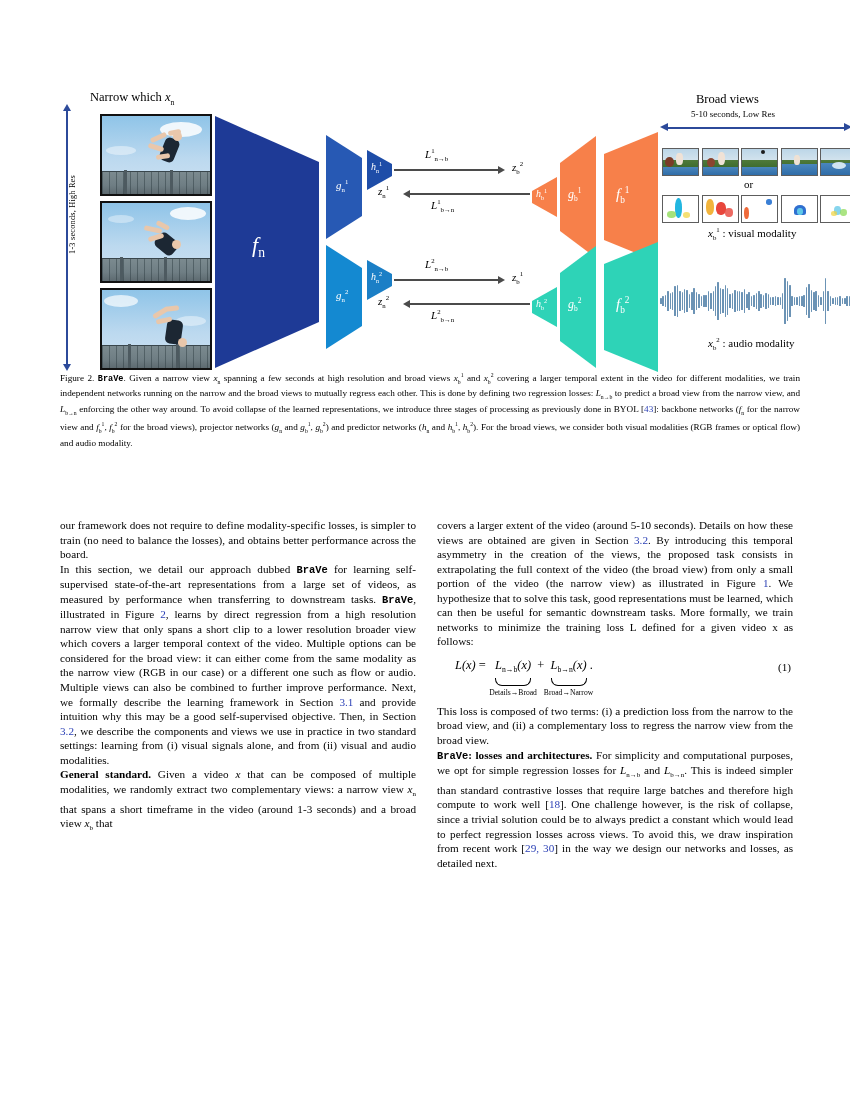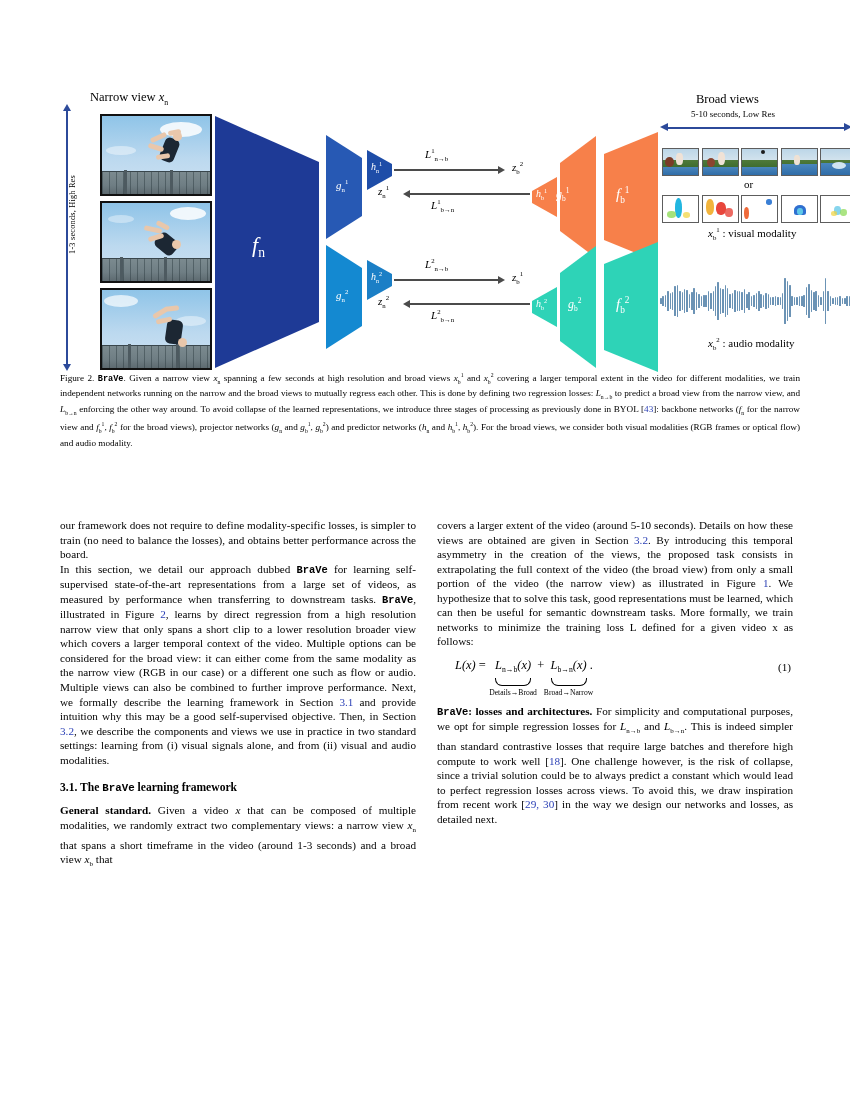--- a/index.html
+++ b/index.html
@@ -305,21 +305,21 @@
 <body>
 
 <div class="page">
 
   <div class="figure-area">
 
     <div class="hires-axis"></div>
     <div class="hires-label">1-3 seconds, High Res</div>
 
     <div class="narrow-title">
-      <span>Narrow view</span>
+      <span>Narrow which</span>
       <span class="it" style="font-style:italic"><span>x</span><span class="sub">n</span></span>
     </div>
 
     <div class="nv-frames">
       <div class="nv-frame">
         <div class="cloud" style="left:58px;top:6px;width:42px;height:15px;"></div>
         <div class="cloud" style="left:4px;top:30px;width:30px;height:9px;opacity:.5"></div>
         <div class="fence"></div>
         <div class="post" style="left:22px;"></div>
         <div class="post" style="left:68px;"></div>
@@ -436,21 +436,21 @@
     <svg class="trap" style="left:470px;top:85px;" width="27" height="40" viewBox="0 0 27 40">
       <polygon points="27,0 2,14 2,26 27,40" fill="#f7804a"></polygon>
     </svg>
     <div class="trap-label" style="left:476px;top:95px;font-size:10px;">
       <span>h</span><span class="sub">b</span><span class="sup">1</span>
     </div>
 
     <svg class="trap" style="left:498px;top:44px;" width="40" height="122" viewBox="0 0 40 122">
       <polygon points="38,0 2,27 2,95 38,122" fill="#f7804a"></polygon>
     </svg>
-    <div class="trap-label" style="left:496px;top:94px;font-size:12px;">
+    <div class="trap-label" style="left:508px;top:94px;font-size:12px;">
       <span>g</span><span class="sub">b</span><span class="sup">1</span>
     </div>
 
     <svg class="trap" style="left:540px;top:40px;" width="60" height="130" viewBox="0 0 60 130">
       <polygon points="58,0 4,22 4,108 58,130" fill="#f7804a"></polygon>
     </svg>
     <div class="trap-label" style="left:556px;top:93px;font-size:15px;">
       <span>f</span><span class="sub">b</span><span class="sup">1</span>
     </div>
 
@@ -649,24 +649,20 @@
     backbone networks (<span class="it">f<span class="sub">n</span></span> for the narrow view and <span class="it">f<span class="sub">b</span><span class="sup">1</span></span>, <span class="it">f<span class="sub">b</span><span class="sup">2</span></span> for the broad views), projector networks (<span class="it">g<span class="sub">n</span></span> and <span class="it">g<span class="sub">b</span><span class="sup">1</span></span>, <span class="it">g<span class="sub">b</span><span class="sup">2</span></span>) and predictor networks (<span class="it">h<span class="sub">n</span></span>
     and <span class="it">h<span class="sub">b</span><span class="sup">1</span></span>, <span class="it">h<span class="sub">b</span><span class="sup">2</span></span>). For the broad views, we consider both visual modalities (RGB frames or optical flow) and audio modality.
   </div>
 
   <div class="col col-left">
     <p>our framework does not require to define modality-specific losses, is simpler to train (no need to balance the losses), and obtains better performance across the board.</p>
 
 
     <p><span>In this section, we detail our approach dubbed </span><span class="mono">BraVe</span><span> for learning self-supervised state-of-the-art representations from a large set of videos, as measured by performance when transferring to downstream tasks. </span><span class="mono">BraVe</span><span>, illustrated in Figure </span><span class="ref">2</span><span>, learns by direct regression from a high resolution narrow view that only spans a short clip to a lower resolution broader view which covers a larger temporal context of the video. Multiple options can be considered for the broad view: it can either come from the same modality as the narrow view (RGB in our case) or a different one such as flow or audio. Multiple views can also be combined to further improve performance. Next, we formally describe the learning framework in Section </span><span class="ref">3.1</span><span> and provide intuition why this may be a good self-supervised objective. Then, in Section </span><span class="ref">3.2</span><span>, we describe the components and views we use in practice in two standard settings: learning from (i) visual signals alone, and from (ii) visual and audio modalities.</span></p>
 
-    <h3 class="subsec-head">
-      <span>3.1.</span>
-      <span>The </span><span class="mono">BraVe</span><span> learning framework</span>
-    </h3>
 
     <p><span class="run-in">General standard.</span> Given a video <span class="it">x</span> that can be composed of multiple modalities, we randomly extract two complementary views: a narrow view <span class="it">x<span class="sub">n</span></span> that spans a short timeframe in the video (around 1-3 seconds) and a broad view <span class="it">x<span class="sub">b</span></span> that</p>
   </div>
 
   <div class="col col-right">
     <p><span>covers a larger extent of the video (around 5-10 seconds). Details on how these views are obtained are given in Section </span><span class="ref">3.2</span><span>. By introducing this temporal asymmetry in the creation of the views, the proposed task consists in extrapolating the full context of the video (the broad view) from only a small portion of the video (the narrow view) as illustrated in Figure </span><span class="ref">1</span><span>. We hypothesize that to solve this task, good representations must be learned, which can then be useful for semantic downstream tasks. More formally, we train networks to minimize the training loss L defined for a given video x as follows:</span></p>
 
     <div class="equation">
       <div class="eq-body">
         <span class="cal">L</span>(<span class="it">x</span>) <span style="font-style:normal">=</span>&nbsp;&nbsp;
@@ -679,18 +675,19 @@
         <span class="underbrace">
           <span class="cal"><span>L</span><span class="sub">b→n</span></span><span>(x)</span>
           <span class="brace"></span>
           <span class="ulabel">Broad→Narrow</span>
         </span>
         <span style="font-style:normal">.</span>
       </div>
       <div class="eq-num">(1)</div>
     </div>
 
+    <p>This loss is composed of two terms: (i) a prediction loss from the narrow to the broad view, and (ii) a complementary loss to regress the narrow view from the broad view.</p>
 
     <p><span class="mono run-in">BraVe</span><span class="run-in">: losses and architectures.</span> For simplicity and computational purposes, we opt for simple regression losses for <span class="cal">L<span class="sub">n→b</span></span> and <span class="cal">L<span class="sub">b→n</span></span>. This is indeed simpler than standard contrastive losses that require large batches and therefore high compute to work well [<span class="ref">18</span>]. One challenge however, is the risk of collapse, since a trivial solution could be to always predict a constant which would lead to perfect regression losses across views. To avoid this, we draw inspiration from recent work [<span class="ref">29, 30</span>] in the way we design our networks and losses, as detailed next.</p>
 
   </div>
 
 </div>
 
 </body></html>

